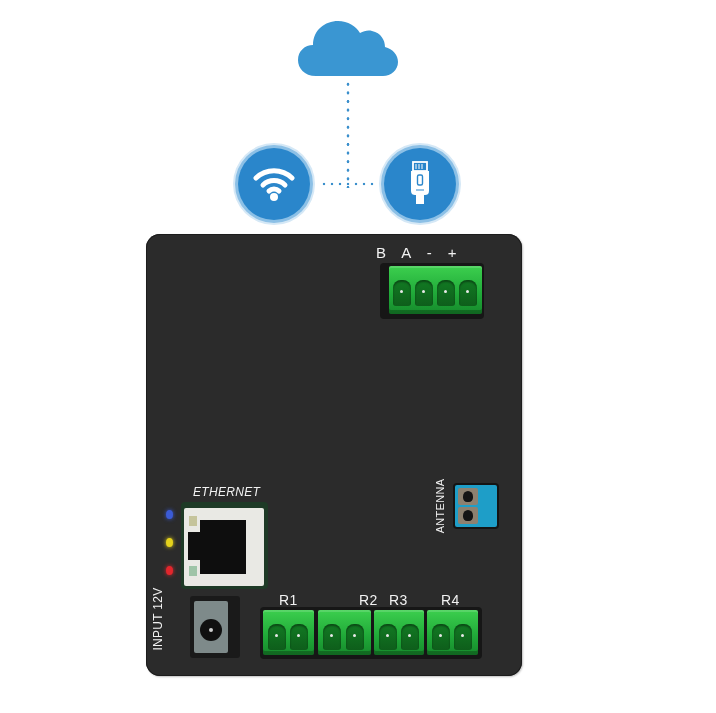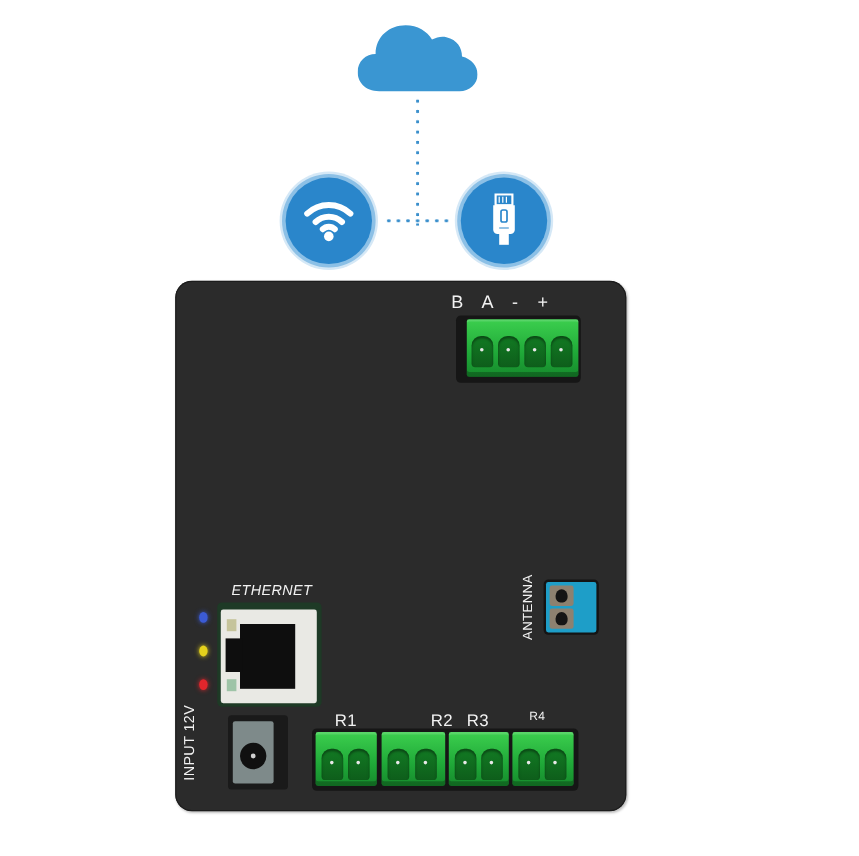--- a/index.html
+++ b/index.html
@@ -125,21 +125,21 @@
 
 <div class="abs label" style="left:405px;top:500px;transform:rotate(-90deg);font-size:11px;width:70px;text-align:center;">ANTENNA</div>
 <div class="abs antenna-block">
   <div class="ant-screw" style="top:3px;"></div>
   <div class="ant-screw" style="top:22px;"></div>
 </div>
 
 <div class="abs label" style="left:279px;top:592px;font-size:14px;">R1</div>
 <div class="abs label" style="left:332px;top:592px;font-size:14px;margin-left:27px;">R2</div>
 <div class="abs label" style="left:389px;top:592px;font-size:14px;">R3</div>
-<div class="abs label" style="left:441px;top:592px;font-size:10px;">R4</div>
+<div class="abs label" style="left:441px;top:592px;font-size:14px;">R4</div>
 
 <div class="abs recess" style="left:260px;top:607px;width:222px;height:52px;"></div>
 <div class="abs green-block" style="left:263px;top:610px;width:51px;height:45px;">
   <div class="slot" style="left:5px;">
       <div class="pin"></div>
     </div>
   <div class="slot" style="left:27px;">
       <div class="pin"></div>
     </div>
 </div>

